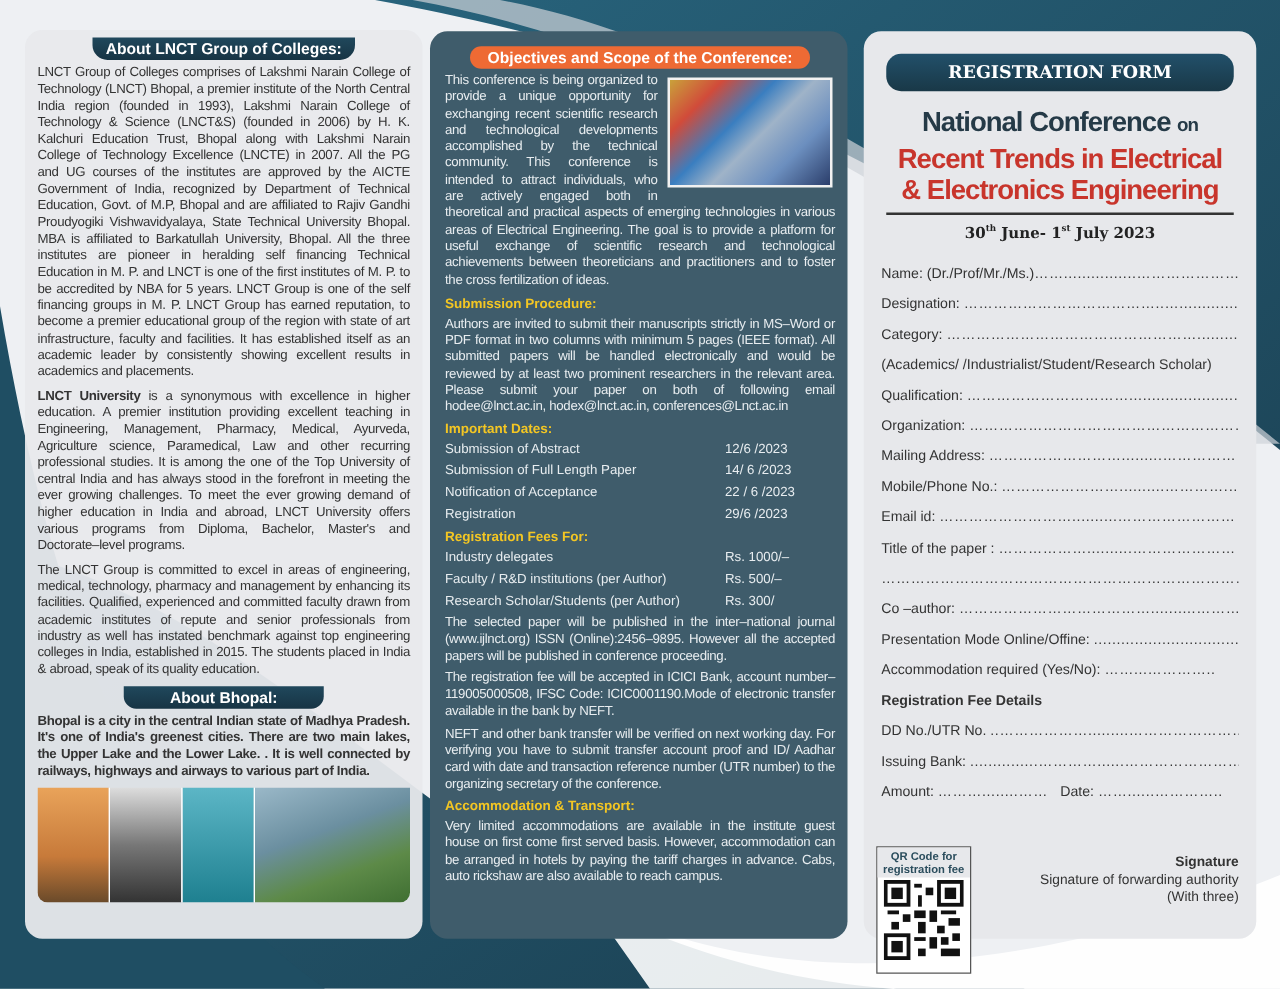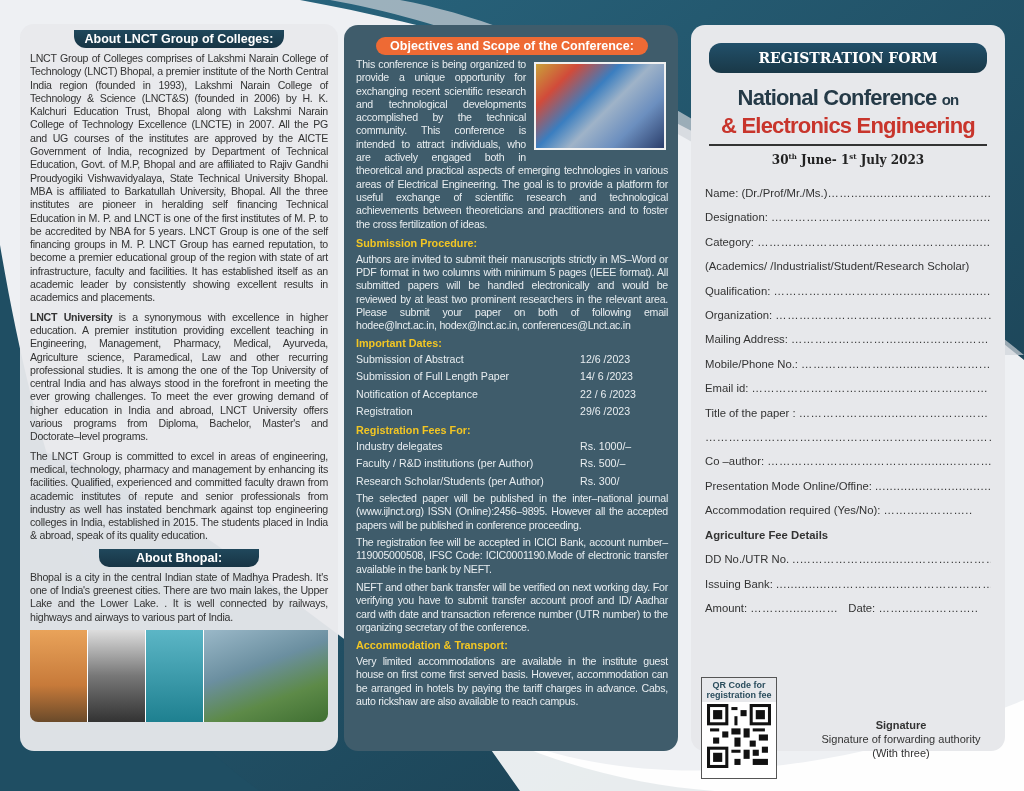--- a/index.html
+++ b/index.html
@@ -28,21 +28,21 @@
   .conf1{font-size:22px;font-weight:bold;color:#253a47;text-align:center;letter-spacing:-0.8px;line-height:26px;}
   .conf1 small{font-size:15px;}
   .conf2{font-size:22px;font-weight:bold;color:#c8352c;text-align:center;letter-spacing:-0.8px;line-height:25px;}
   .conf-rule{border-top:2px solid #333;margin:6px 4px 6px;}
   .dates{text-align:center;font-family:"DejaVu Serif",serif;font-weight:bold;font-size:12px;color:#222;margin-bottom:14px;}
   .field{font-size:11.3px;color:#333;line-height:24.4px;white-space:nowrap;overflow:hidden;}
   .field.bold{font-weight:bold;}
   .dots{letter-spacing:0.5px;}
   .qr-box{position:absolute;left:10px;top:652px;width:74px;height:100px;border:1px solid #555;background:#fff;}
   .qr-box .cap{font-size:9px;line-height:10px;font-weight:bold;color:#2b4d5d;text-align:center;padding:2px 0;background:#e7e8eb;}
-  .sig{position:absolute;left:120px;top:693px;width:180px;text-align:center;font-size:11px;color:#333;line-height:14px;}
+  .sig{position:absolute;left:120px;top:658px;width:180px;text-align:right;font-size:11px;color:#333;line-height:14px;}
   .sig b{display:block;}
 </style>
 </head>
 <body>
 
 <svg class="bg-swoosh" width="1024" height="791" viewBox="0 0 1024 791">
   <defs>
     <linearGradient id="tg" x1="0" y1="0" x2="1" y2="1">
       <stop offset="0" stop-color="#2a6a84"></stop>
       <stop offset="1" stop-color="#193a4b"></stop>
@@ -56,21 +56,21 @@
 </svg>
 
 <div class="panel p-left">
   <div class="pill pill-dark">About LNCT Group of Colleges:</div>
   <div class="txt" style="margin-top:4px;">
     <p>LNCT Group of Colleges comprises of Lakshmi Narain College of Technology (LNCT) Bhopal, a premier institute of the North Central India region (founded in 1993), Lakshmi Narain College of Technology &amp; Science (LNCT&amp;S) (founded in 2006) by H. K. Kalchuri Education Trust, Bhopal along with Lakshmi Narain College of Technology Excellence (LNCTE) in 2007. All the PG and UG courses of the institutes are approved by the AICTE Government of India, recognized by Department of Technical Education, Govt. of M.P, Bhopal and are affiliated to Rajiv Gandhi Proudyogiki Vishwavidyalaya, State Technical University Bhopal. MBA is affiliated to Barkatullah University, Bhopal. All the three institutes are pioneer in heralding self financing Technical Education in M. P. and LNCT is one of the first institutes of M. P. to be accredited by NBA for 5 years. LNCT Group is one of the self financing groups in M. P. LNCT Group has earned reputation, to become a premier educational group of the region with state of art infrastructure, faculty and facilities. It has established itself as an academic leader by consistently showing excellent results in academics and placements.</p>
     <p><b>LNCT University</b><span> is a synonymous with excellence in higher education. A premier institution providing excellent teaching in Engineering, Management, Pharmacy, Medical, Ayurveda, Agriculture science, Paramedical, Law and other recurring professional studies. It is among the one of the Top University of central India and has always stood in the forefront in meeting the ever growing challenges. To meet the ever growing demand of higher education in India and abroad, LNCT University offers various programs from Diploma, Bachelor, Master's and Doctorate–level programs.</span></p>
     <p>The LNCT Group is committed to excel in areas of engineering, medical, technology, pharmacy and management by enhancing its facilities. Qualified, experienced and committed faculty drawn from academic institutes of repute and senior professionals from industry as well has instated benchmark against top engineering colleges in India, established in 2015. The students placed in India &amp; abroad, speak of its quality education.</p>
   </div>
   <div class="pill pill-dark" style="width:140px;border-radius:0 0 10px 10px;margin-top:2px;">About Bhopal:</div>
-  <div class="txt" style="margin-top:4px;">Bhopal is a city in the central Indian state of Madhya Pradesh. It's one of India's greenest cities. There are two main lakes, the Upper Lake and the Lower Lake. . It is well connected by railways, highways and airways to various part of India.</div>
+  <div class="txt" style="margin-top:4px;font-weight:bold;">Bhopal is a city in the central Indian state of Madhya Pradesh. It's one of India's greenest cities. There are two main lakes, the Upper Lake and the Lower Lake. . It is well connected by railways, highways and airways to various part of India.</div>
   <div class="photos">
     <div style="width:57px;background:linear-gradient(#e9a35a,#c77a3a 60%,#6a4a2a);"></div>
     <div style="width:57px;background:linear-gradient(#ddd,#777 50%,#333);border-left:1px solid #fff;"></div>
     <div style="width:57px;background:linear-gradient(#5cb6c6,#1e8090);border-left:1px solid #fff;"></div>
     <div style="flex:1;background:linear-gradient(160deg,#9ab8c8,#6b8fa0 40%,#5d8a48 70%,#3f6f32);border-left:1px solid #fff;"></div>
   </div>
 </div>
 
 <div class="panel p-mid">
   <div class="pill pill-orange">Objectives and Scope of the Conference:</div>
@@ -117,40 +117,41 @@
   <div class="txt" style="margin-top:2px;">The selected paper will be published in the inter–national journal (www.ijlnct.org) ISSN (Online):2456–9895. However all the accepted papers will be published in conference proceeding.</div>
   <div class="txt" style="margin-top:4px;">The registration fee will be accepted in ICICI Bank, account number– 119005000508, IFSC Code: ICIC0001190.Mode of electronic transfer available in the bank by NEFT.</div>
   <div class="txt" style="margin-top:5px;">NEFT and other bank transfer will be verified on next working day. For verifying you have to submit transfer account proof and ID/ Aadhar card with date and transaction reference number (UTR number) to the organizing secretary of the conference.</div>
   <div class="sec-h" style="margin-top:5px;">Accommodation &amp; Transport:</div>
   <div class="txt" style="margin-top:4px;">Very limited accommodations are available in the institute guest house on first come first served basis. However, accommodation can be arranged in hotels by paying the tariff charges in advance. Cabs, auto rickshaw are also available to reach campus.</div>
 </div>
 
 <div class="panel p-right">
   <div class="reg-banner">REGISTRATION FORM</div>
   <div class="conf1"><span>National Conference</span> <small>on</small></div>
+  <div class="conf2">Recent Trends in Electrical</div>
   <div class="conf2">&amp; Electronics Engineering</div>
   <div class="conf-rule"></div>
   <div class="dates"><span>30</span><sup style="font-size:7px">th</sup><span> June- 1</span><sup style="font-size:7px">st</sup><span> July 2023</span></div>
 
   <div>
     <div class="field"><span>Name: (Dr./Prof/Mr./Ms.)</span><span class="dots">……................………………………..........</span></div>
     <div class="field"><span>Designation: </span><span class="dots">…………………………………..…................</span></div>
     <div class="field"><span>Category: </span><span class="dots">……………………………………………..............</span></div>
     <div class="field"><span>(Academics/ /Industrialist/Student/Research Scholar)</span></div>
     <div class="field"><span>Qualification: </span><span class="dots">……………………………........................…</span></div>
     <div class="field"><span>Organization: </span><span class="dots">………………………………………………………..</span></div>
     <div class="field"><span>Mailing Address: </span><span class="dots">……………………….........……………</span></div>
     <div class="field"><span>Mobile/Phone No.: </span><span class="dots">……………………..........………….….</span></div>
     <div class="field"><span>Email id: </span><span class="dots">………………………..........……………………</span></div>
     <div class="field"><span>Title of the paper : </span><span class="dots">………………..........…………………</span></div>
     <div class="field"><span class="dots">……………………………………………………………………………………</span></div>
     <div class="field"><span>Co –author: </span><span class="dots">…………………………………..........………………</span></div>
     <div class="field"><span>Presentation Mode Online/Offine: </span><span class="dots">......................................</span></div>
     <div class="field"><span>Accommodation required (Yes/No): </span><span class="dots">……...…………..</span></div>
-    <div class="field bold">Agriculture Fee Details</div>
+    <div class="field bold">Registration Fee Details</div>
     <div class="field"><span>DD No./UTR No. </span><span class="dots">..……………….........………………………..</span></div>
     <div class="field"><span>Issuing Bank: </span><span class="dots">...............…………......……………………….</span></div>
     <div class="field"><span>Amount: </span><span class="dots">………........…… </span>&nbsp;&nbsp;<span>Date: </span><span class="dots">……......…………..</span></div>
   </div>
 
   <div class="qr-box">
     <div class="cap">QR Code for registration fee</div>
     <svg width="64" height="64" viewBox="0 0 21 21" style="display:block;margin:2px auto 0;">
       <rect width="21" height="21" fill="#fff"></rect>
       <g fill="#111">

